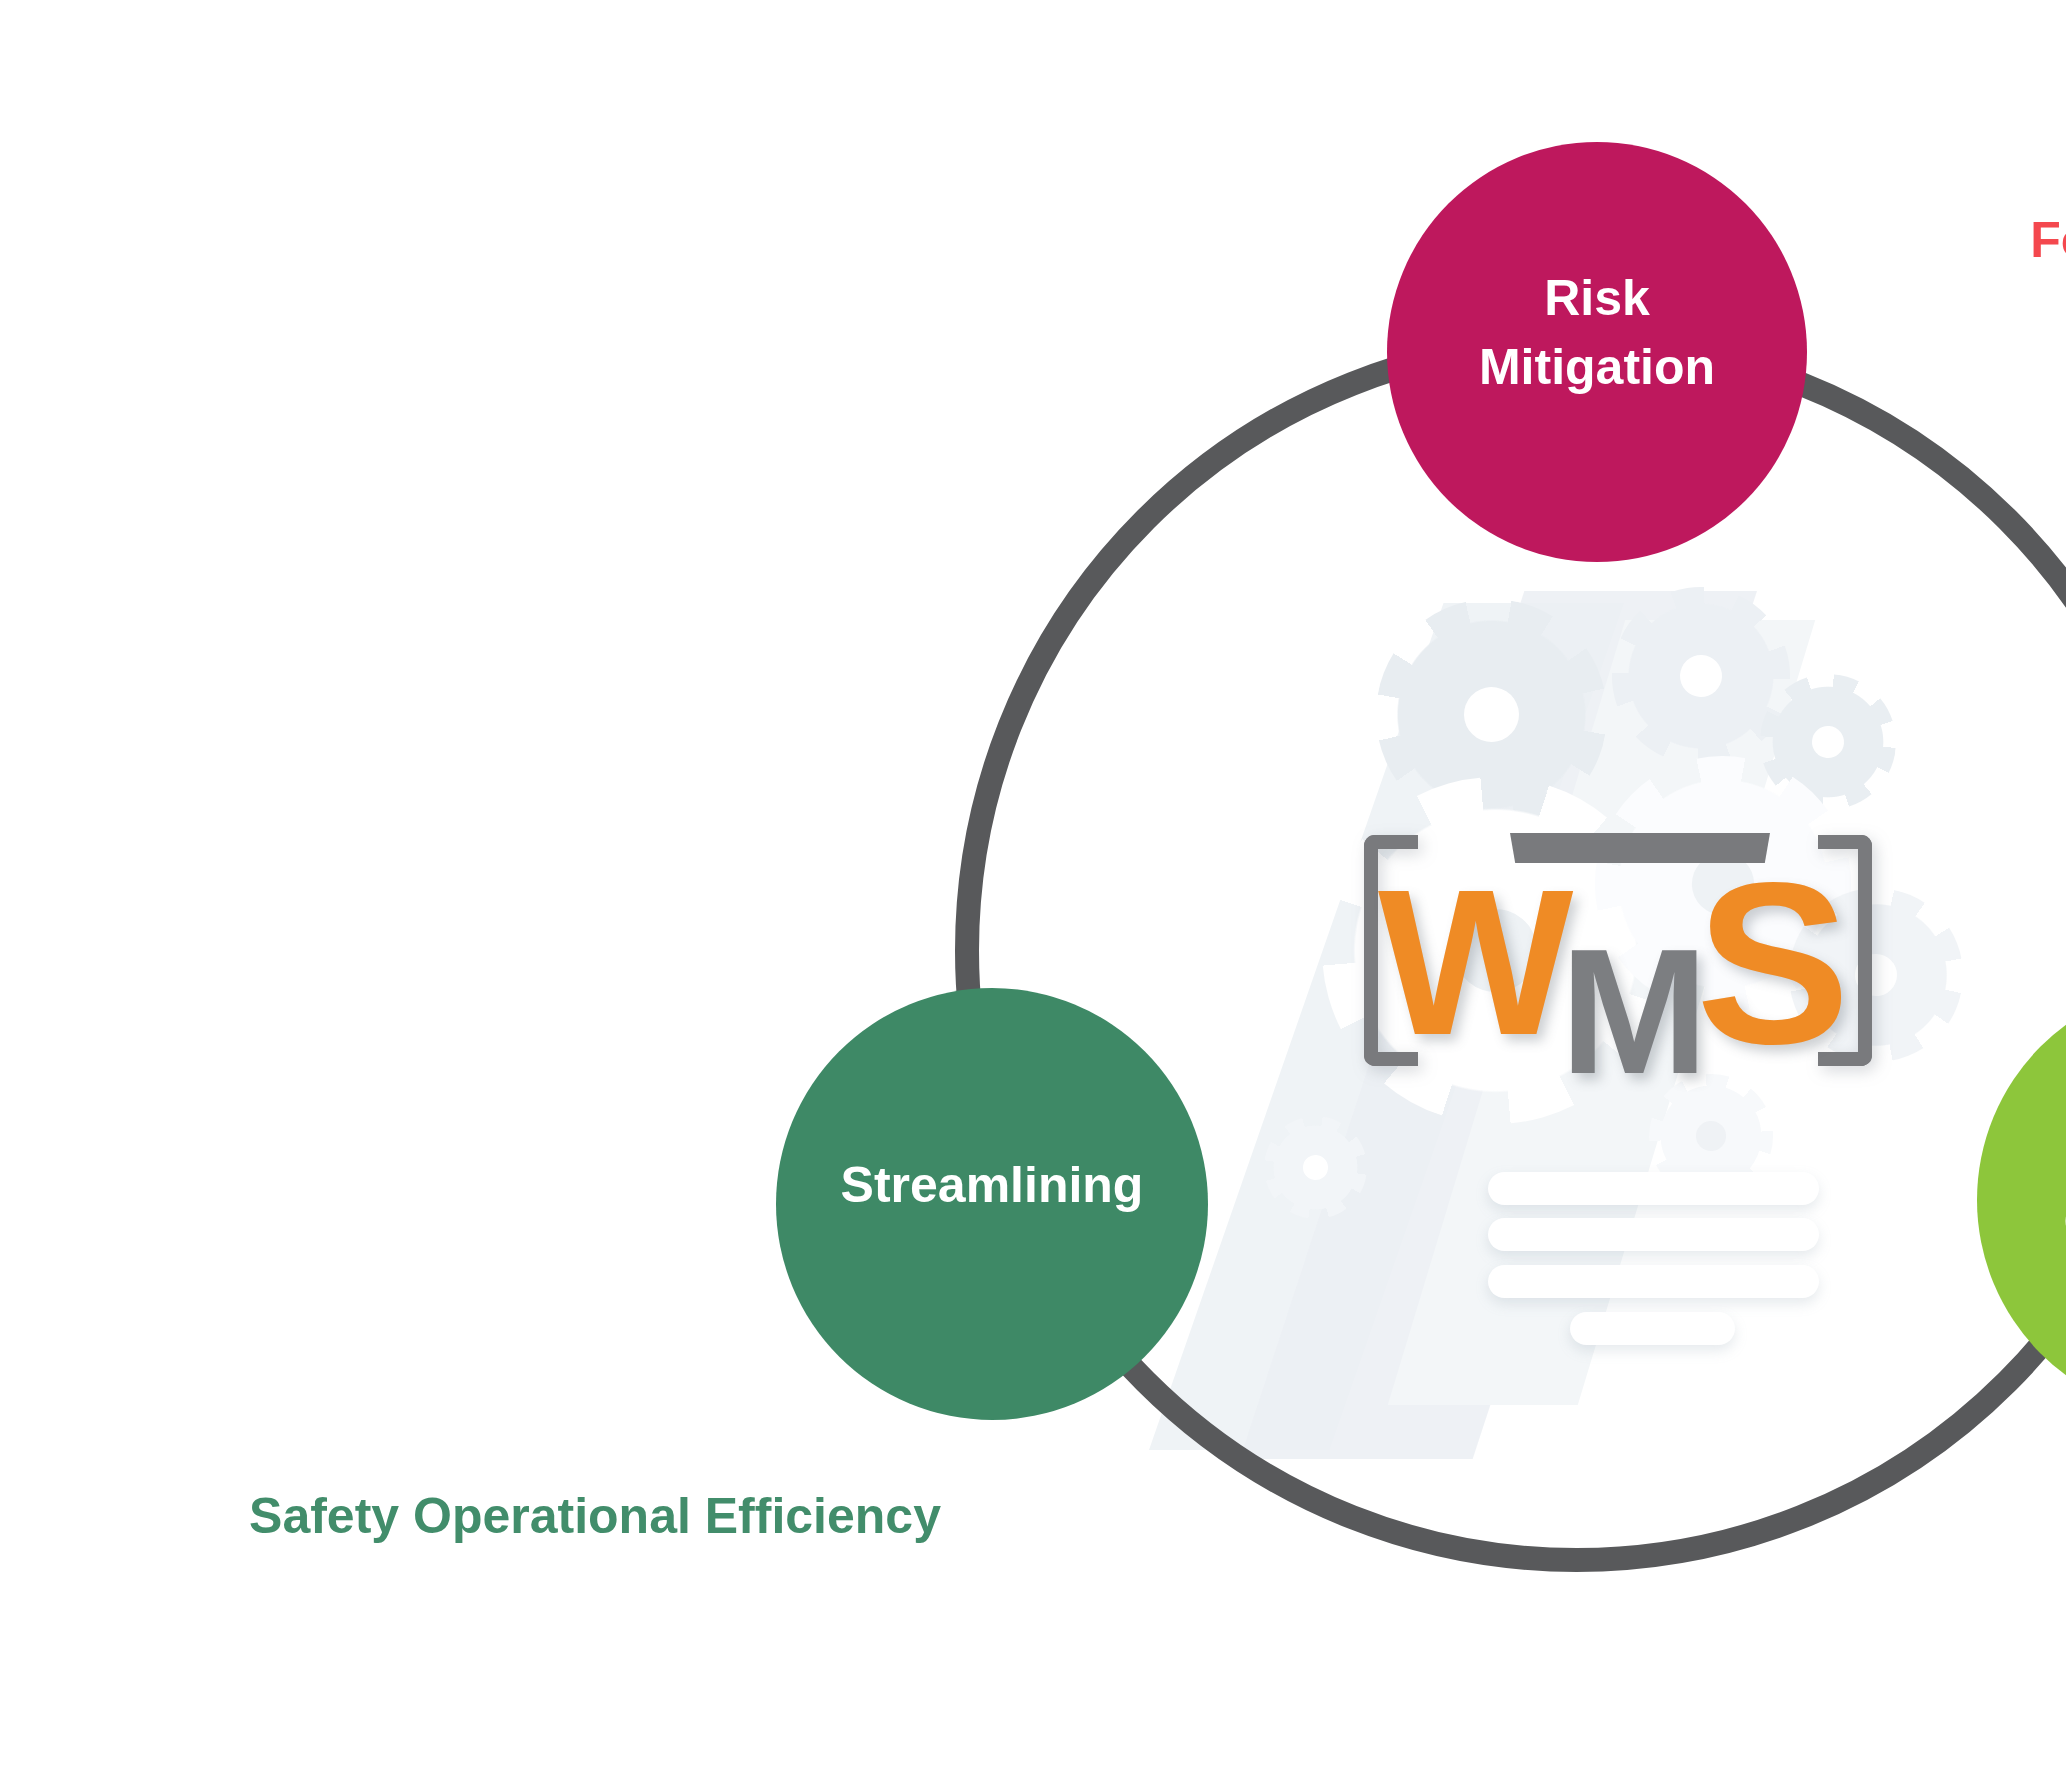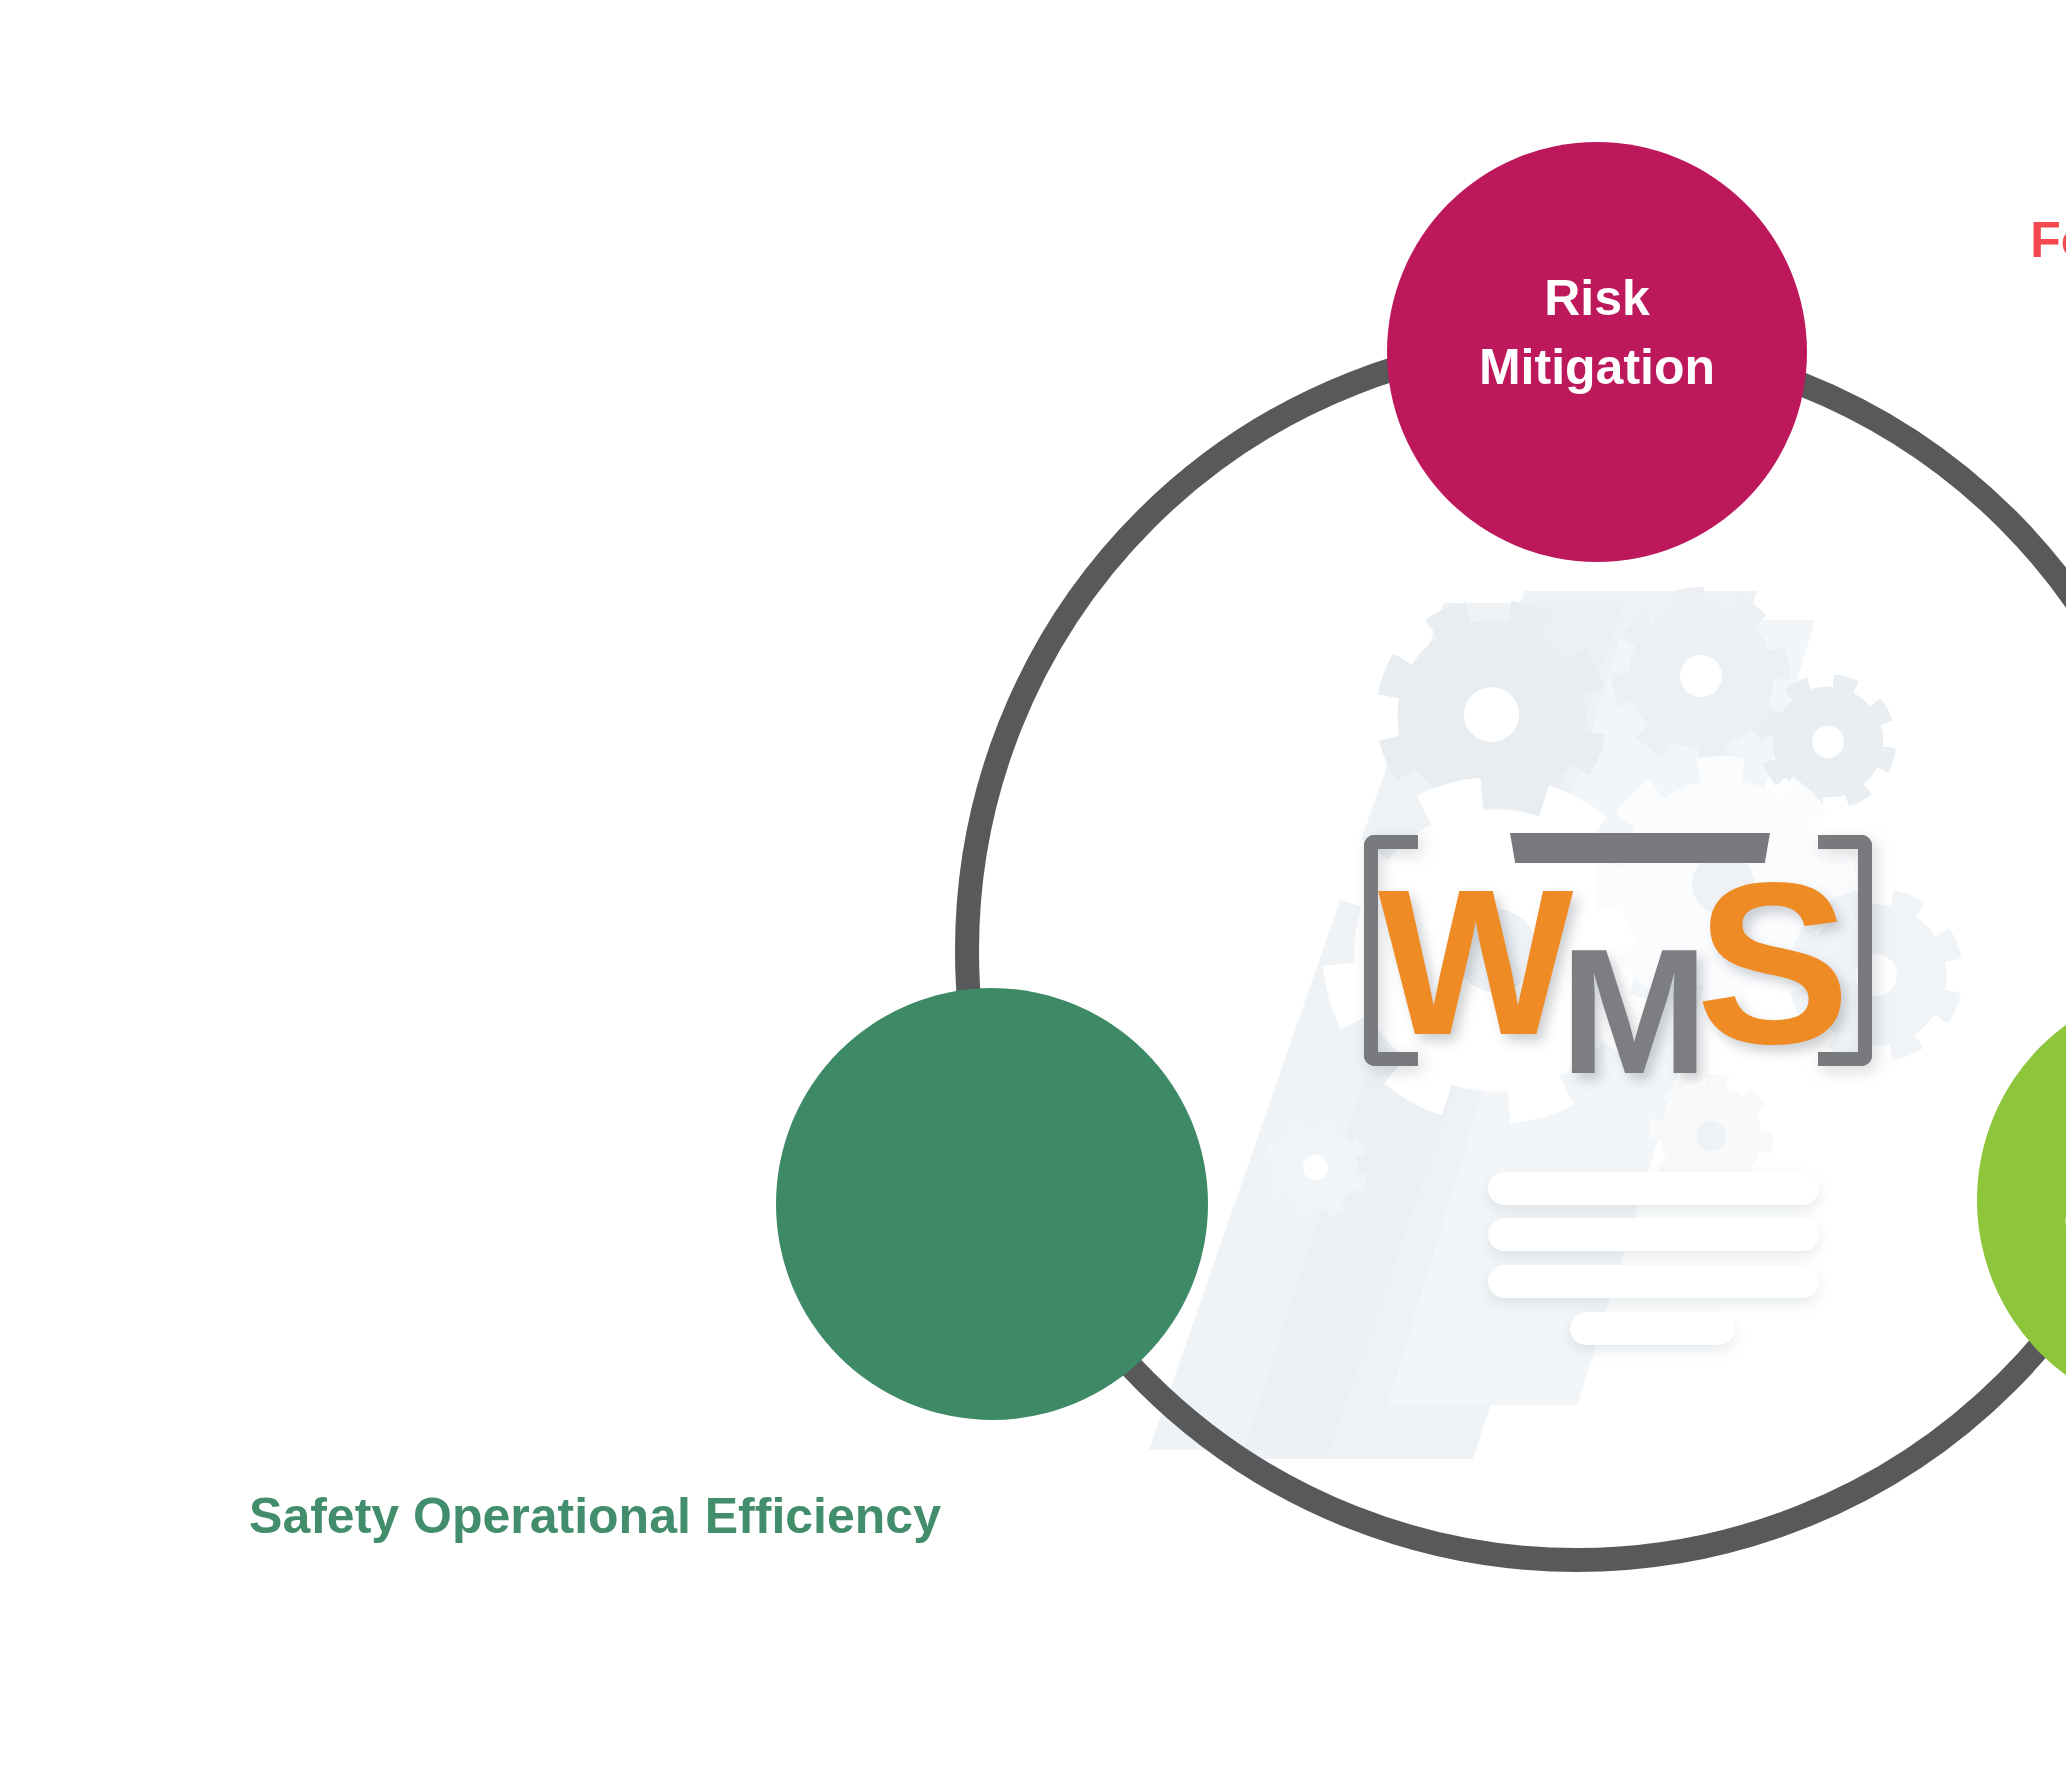--- a/index.html
+++ b/index.html
@@ -104,20 +104,21 @@
 
   <div class="node risk">
     <div class="lines">
       <span>Risk</span>
       <span>Mitigation</span>
     </div>
   </div>
 
   <div class="node stream">
     <div class="lines">
+      <span>Streamlining</span>
     </div>
   </div>
 
   <div class="node lower">
     <div class="lines">
       <span>Lower</span>
       <span>Cost of</span>
       <span>Operability</span>
     </div>
   </div>

